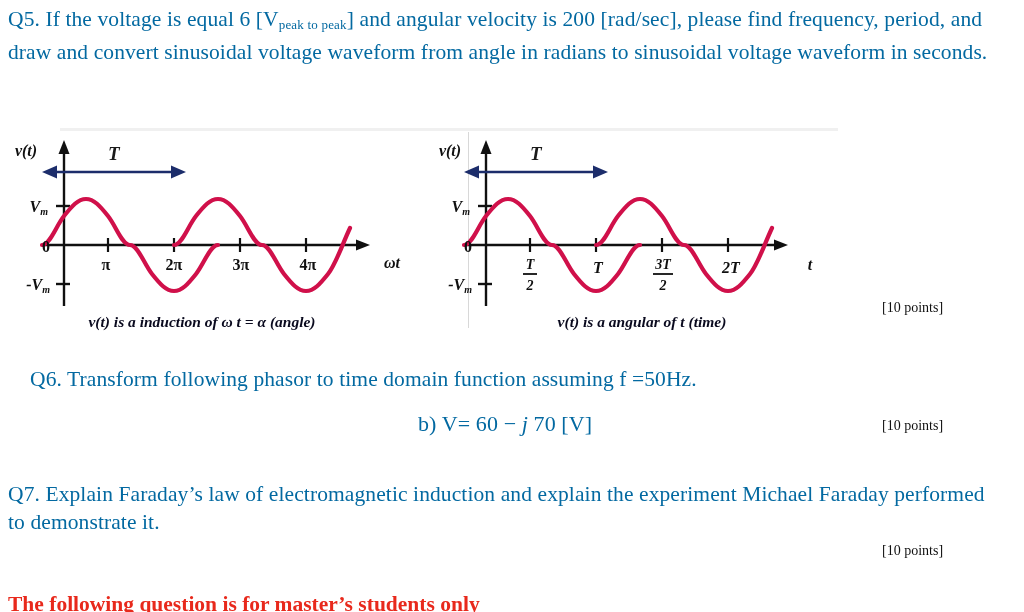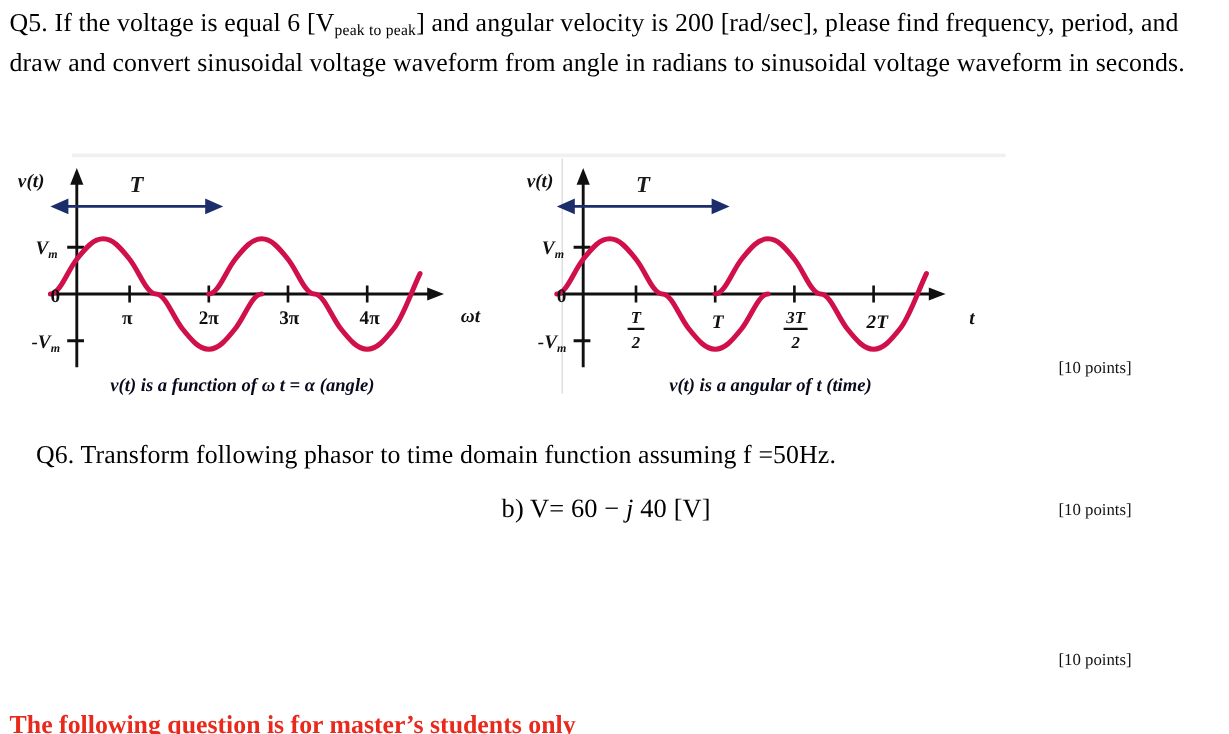--- a/index.html
+++ b/index.html
@@ -22,21 +22,21 @@
     height: 612px;
     padding: 0;
   }
 
   
   .qblock {
     position: absolute;
     font-family: "Liberation Serif", "DejaVu Serif", serif;
     font-size: 21.5px;
     line-height: 27.5px;
-    color: #000000;
+    color: #0369a1;
     letter-spacing: 0.1px;
   }
 
   #q5-text {
     left: 8px;
     top: 6px;
     width: 1008px;
   }
   .sub-peak {
     font-size: 13px;
@@ -256,21 +256,21 @@
 
         <text class="ticklabel-it" x="40" y="84" text-anchor="end">V<tspan class="sub-m" dy="3">m</tspan></text>
         <text class="ticklabel" x="42" y="124" text-anchor="end">0</text>
         <text class="ticklabel-it" x="42" y="162" text-anchor="end">-V<tspan class="sub-m" dy="3">m</tspan></text>
 
         <text class="ticklabel" x="98" y="142" text-anchor="middle">π</text>
         <text class="ticklabel" x="166" y="142" text-anchor="middle">2π</text>
         <text class="ticklabel" x="233" y="142" text-anchor="middle">3π</text>
         <text class="ticklabel" x="300" y="142" text-anchor="middle">4π</text>
       </svg>
-      <div class="fig-caption" id="caption-angle">v(t) is a function of ω t = α (angle)</div>
+      <div class="fig-caption" id="caption-angle">v(t) is a induction of ω t = α (angle)</div>
     </div>
 
     <div class="plot" id="plot-time">
       <svg width="415" height="204" viewBox="0 0 415 204" xmlns="http://www.w3.org/2000/svg">
 
         <g>
           <line x1="66" y1="22" x2="66" y2="178" stroke="#101010" stroke-width="2.4"></line>
           <polygon points="66,12 60.5,26 71.5,26" fill="#101010"></polygon>
         </g>
 
@@ -337,22 +337,23 @@
     </div>
   </div>
 
   <div class="points" id="points-q5">[10 points]</div>
 
   <div class="qblock" id="q6-text">Q6. Transform following phasor to time domain function assuming f =50Hz.</div>
 
 
   <div class="qblock" id="q6-b">
     <span>b)</span>
-    <span>V= 60 − </span><span class="italic-j">j</span><span> 40 [V]</span>
+    <span>V= 60 − </span><span class="italic-j">j</span><span> 70 [V]</span>
   </div>
 
   <div class="points" id="points-q6">[10 points]</div>
 
+  <div class="qblock" id="q7-text">Q7. Explain Faraday’s law of electromagnetic induction and explain the experiment Michael Faraday performed to demonstrate it.</div>
   <div class="points" id="points-q7">[10 points]</div>
 
   <div id="master-note">The following question is for master’s students only</div>
 
 </div>
 
 </body></html>

